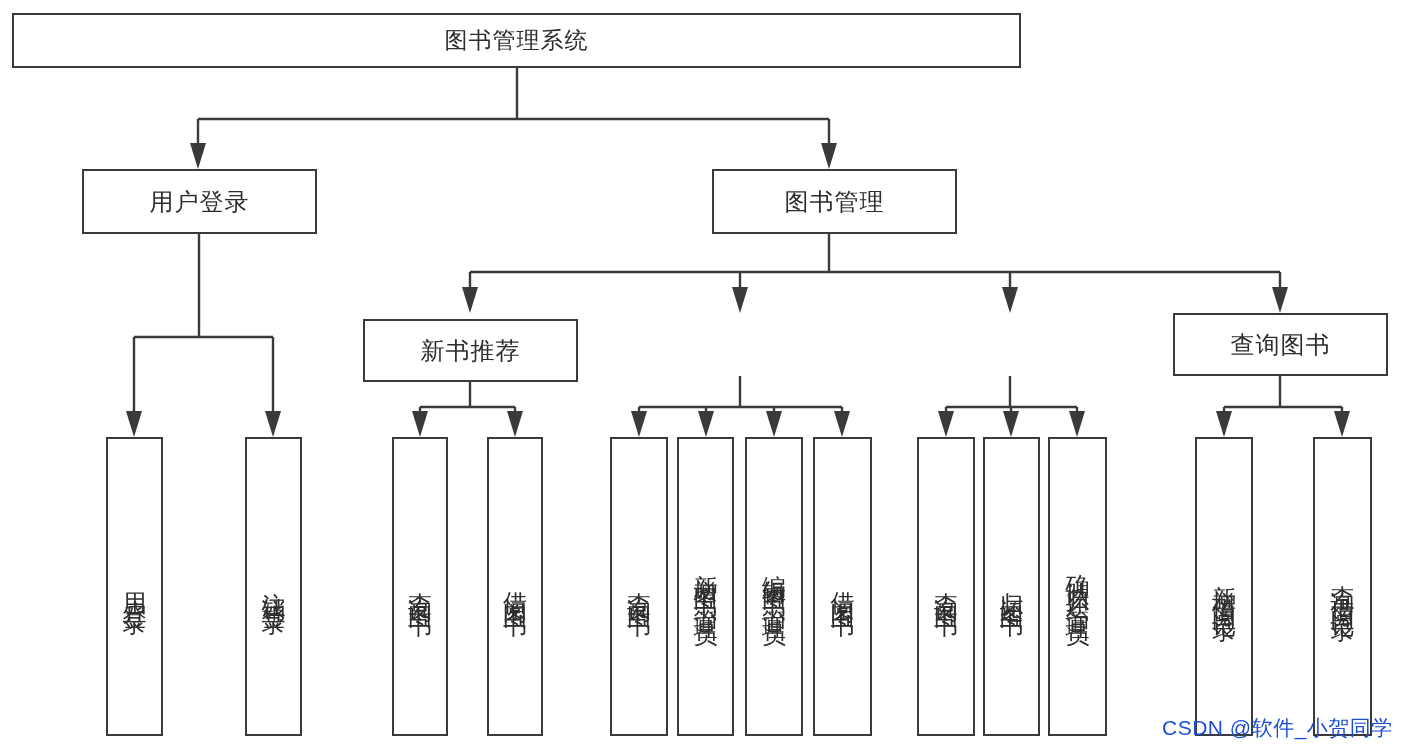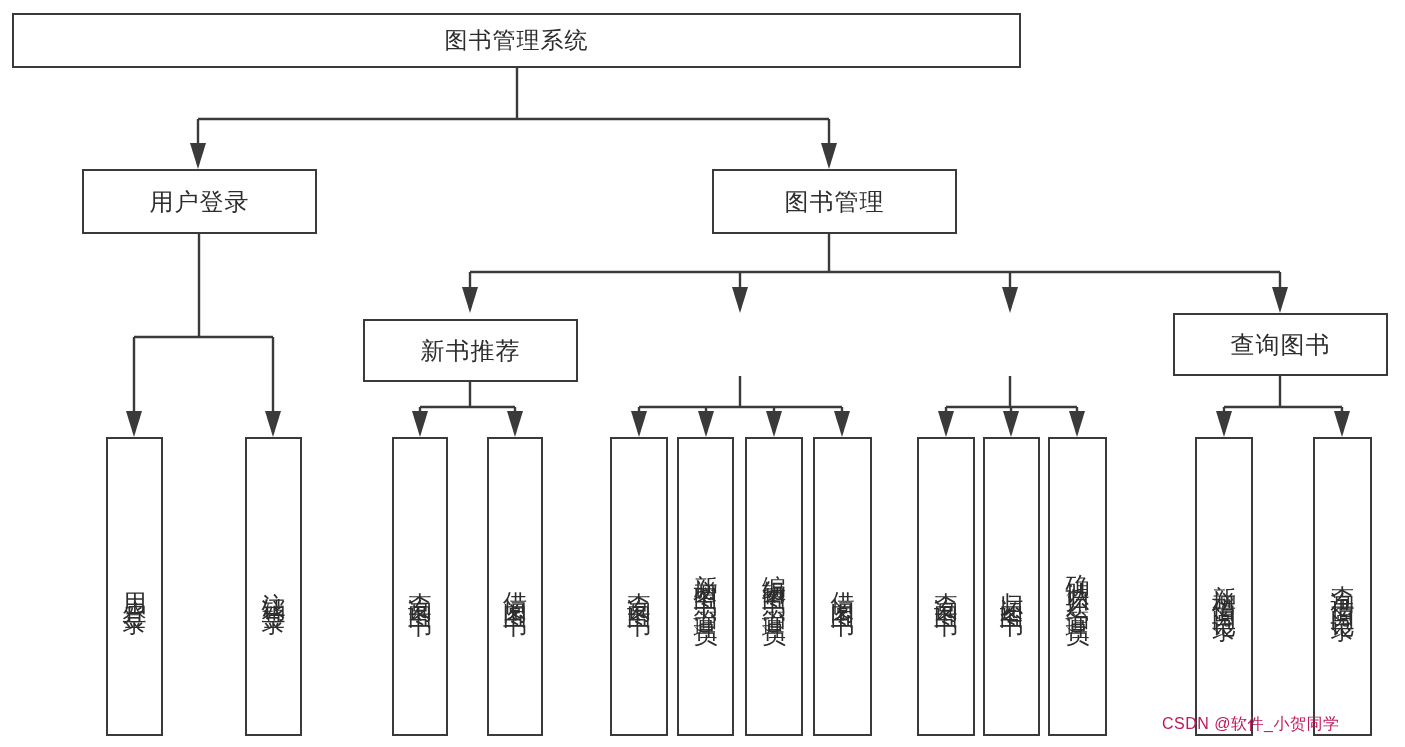--- a/index.html
+++ b/index.html
@@ -35,22 +35,22 @@
     writing-mode:vertical-rl;
     text-orientation:mixed;
     font-size:24px;
     line-height:1;
     letter-spacing:7px;
   }
   .watermark{
     position:absolute;
     left:1162px;
     top:714px;
-    font-size:16px;
-    color:#be185d;
+    font-size:21px;
+    color:#1d4ed8;
     letter-spacing:0.5px;
     white-space:nowrap;
     z-index:3;
   }
 </style>
 </head>
 <body>
 
 <div class="stage">
 

